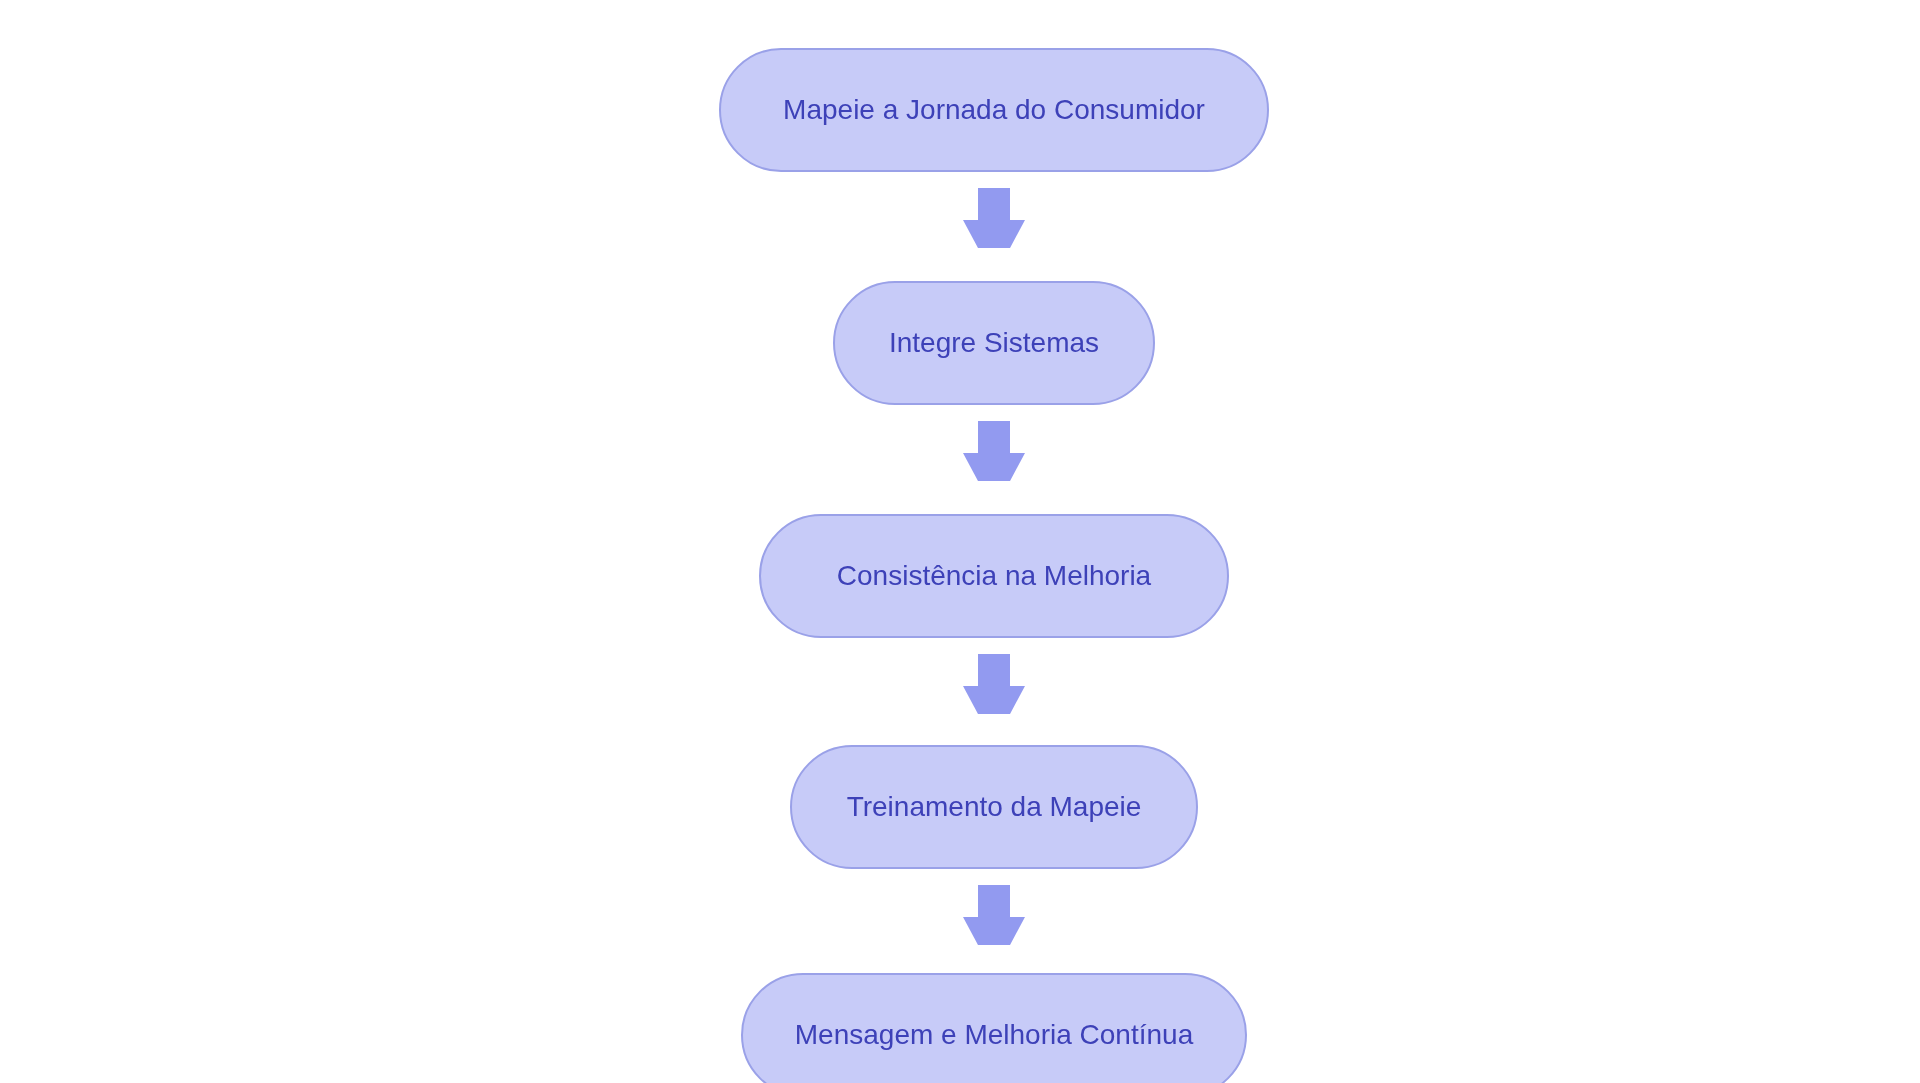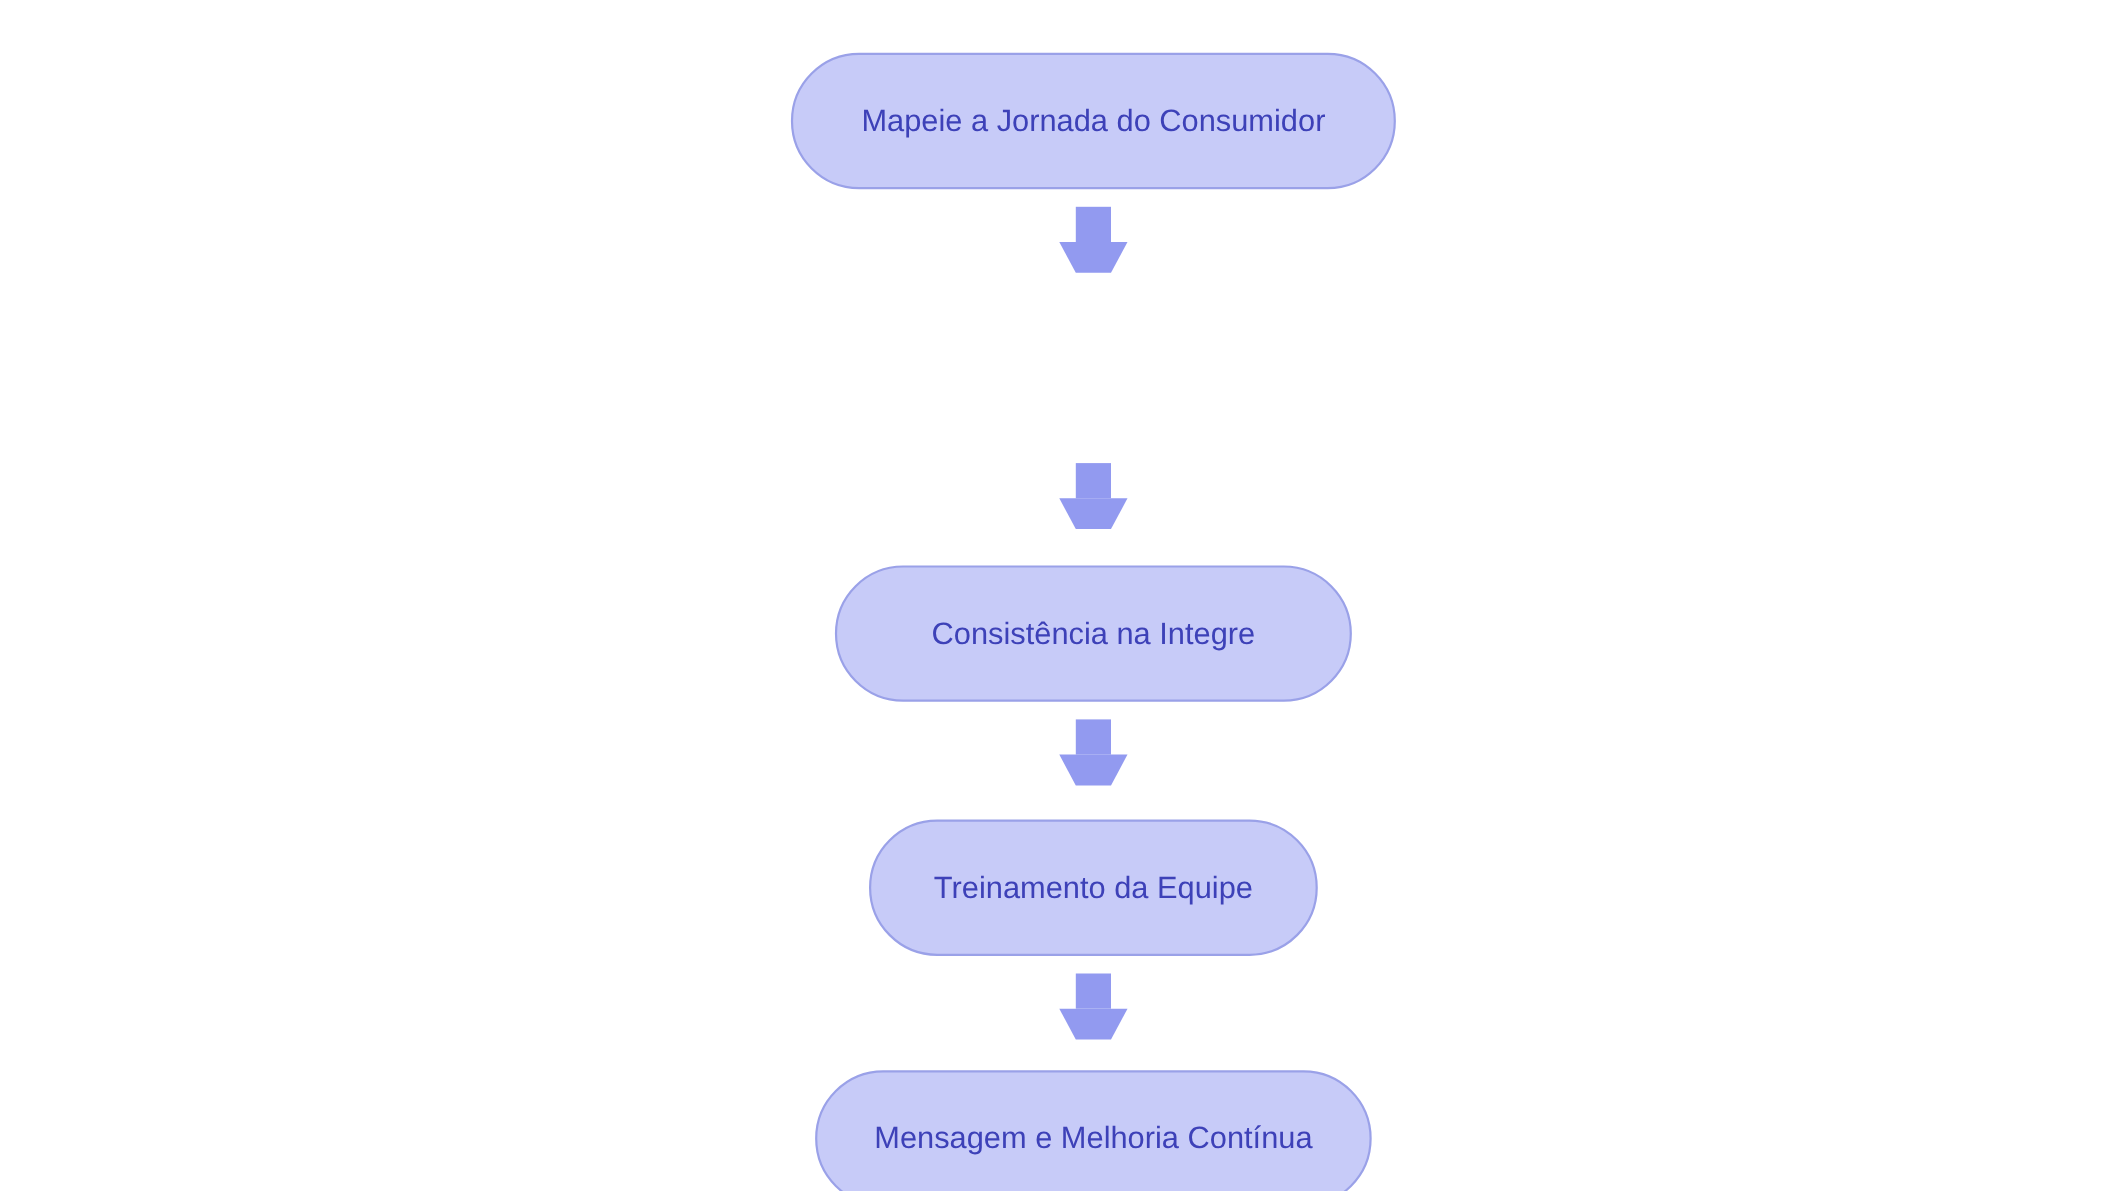--- a/index.html
+++ b/index.html
@@ -77,37 +77,40 @@
 
   <div class="flow-node n1">
     <span>Mapeie a Jornada do Consumidor</span>
   </div>
 
   <div class="flow-arrow a1">
     <div class="arrow-line"></div>
     <div class="arrow-head"></div>
   </div>
 
+  <div class="flow-node n2">
+    <span>Integre Sistemas</span>
+  </div>
 
   <div class="flow-arrow a2">
     <div class="arrow-line"></div>
     <div class="arrow-head"></div>
   </div>
 
   <div class="flow-node n3">
-    <span>Consistência na Integre</span>
+    <span>Consistência na Melhoria</span>
   </div>
 
   <div class="flow-arrow a3">
     <div class="arrow-line"></div>
     <div class="arrow-head"></div>
   </div>
 
   <div class="flow-node n4">
-    <span>Treinamento da Equipe</span>
+    <span>Treinamento da Mapeie</span>
   </div>
 
   <div class="flow-arrow a4">
     <div class="arrow-line"></div>
     <div class="arrow-head"></div>
   </div>
 
   <div class="flow-node n5">
     <span>Mensagem e Melhoria Contínua</span>
   </div>

